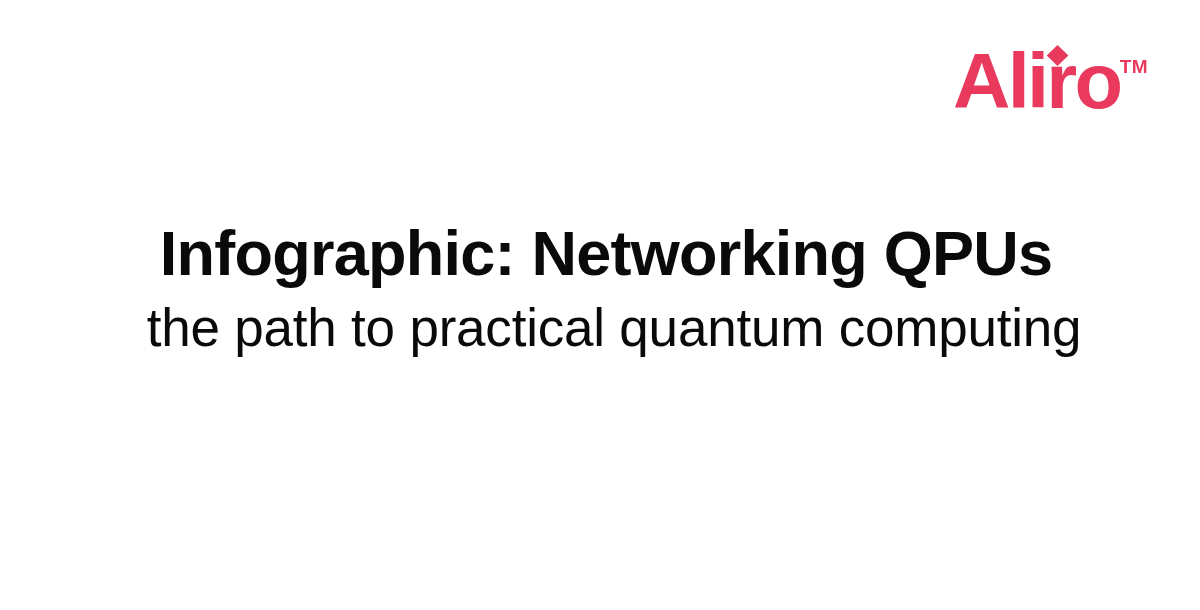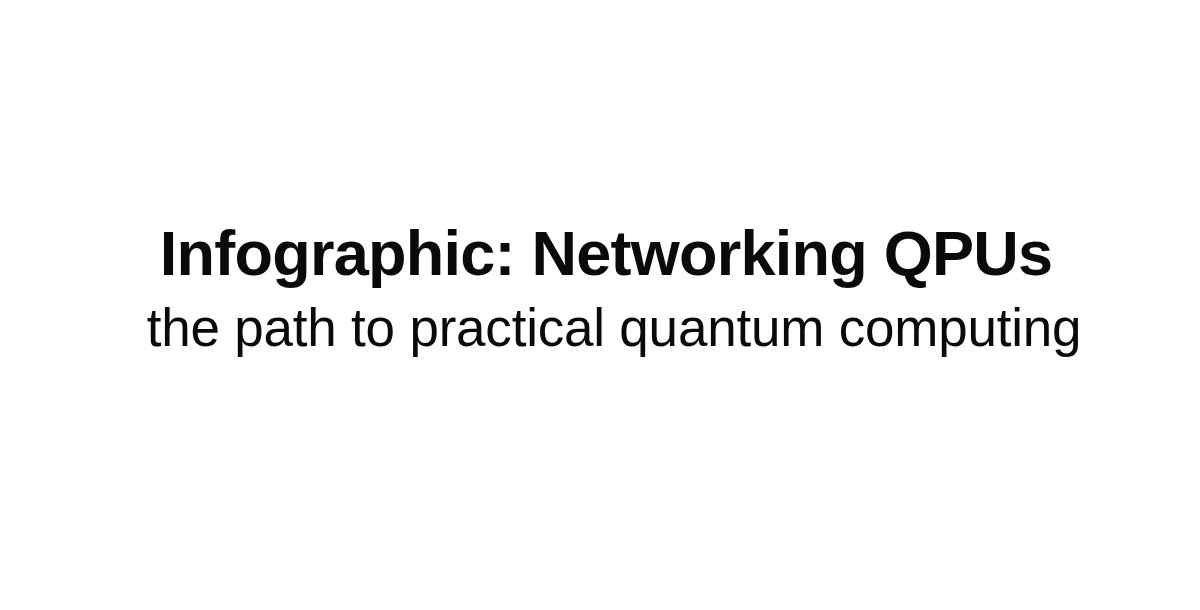--- a/index.html
+++ b/index.html
@@ -443,19 +443,26 @@
             <path d="M -871.5 823.4 A 2046.0 2046.0 0 0 1 2111.5 823.4" stroke="#e6e6e9" stroke-width="0.7" opacity="0.75" fill="none"></path>
             <path d="M -890.4 829.6 A 2072.0 2072.0 0 0 1 2130.4 829.6" stroke="#e6e6e9" stroke-width="0.7" opacity="0.75" fill="none"></path>
             <path d="M -909.4 835.8 A 2098.0 2098.0 0 0 1 2149.4 835.8" stroke="#e6e6e9" stroke-width="0.7" opacity="0.75" fill="none"></path>
             <path d="M -928.3 842.0 A 2124.0 2124.0 0 0 1 2168.3 842.0" stroke="#e6e6e9" stroke-width="0.7" opacity="0.75" fill="none"></path>
             <path d="M -947.3 848.2 A 2150.0 2150.0 0 0 1 2187.3 848.2" stroke="#e6e6e9" stroke-width="0.7" opacity="0.75" fill="none"></path>
           </g>
       </g>
     </svg>
   </div>
 
+  <div class="logo">
+    <div class="logo-word">
+      <span>Aliro</span>
+      <span class="idot"></span>
+    </div>
+    <div class="logo-tm">TM</div>
+  </div>
 
   <div class="headline">
     <h1 class="title">Infographic: Networking QPUs</h1>
     <h2 class="subtitle">the path to practical quantum computing</h2>
   </div>
 
 </div>
 
 </body></html>

